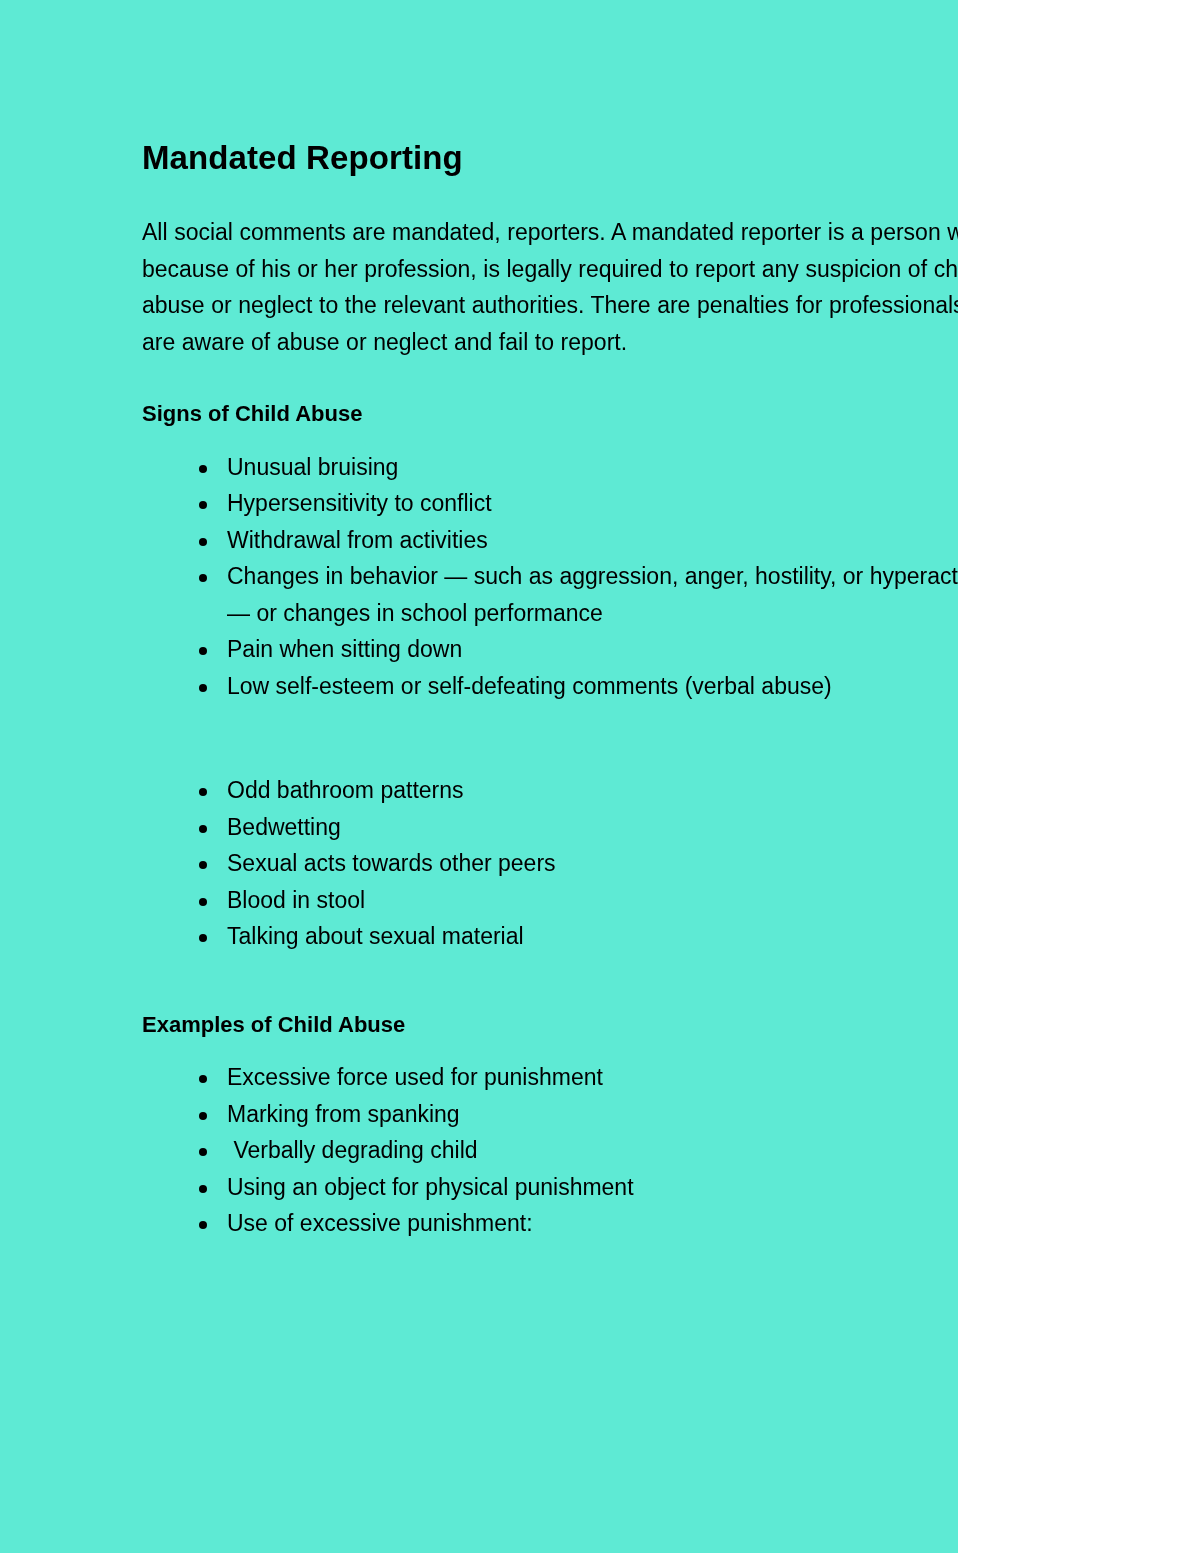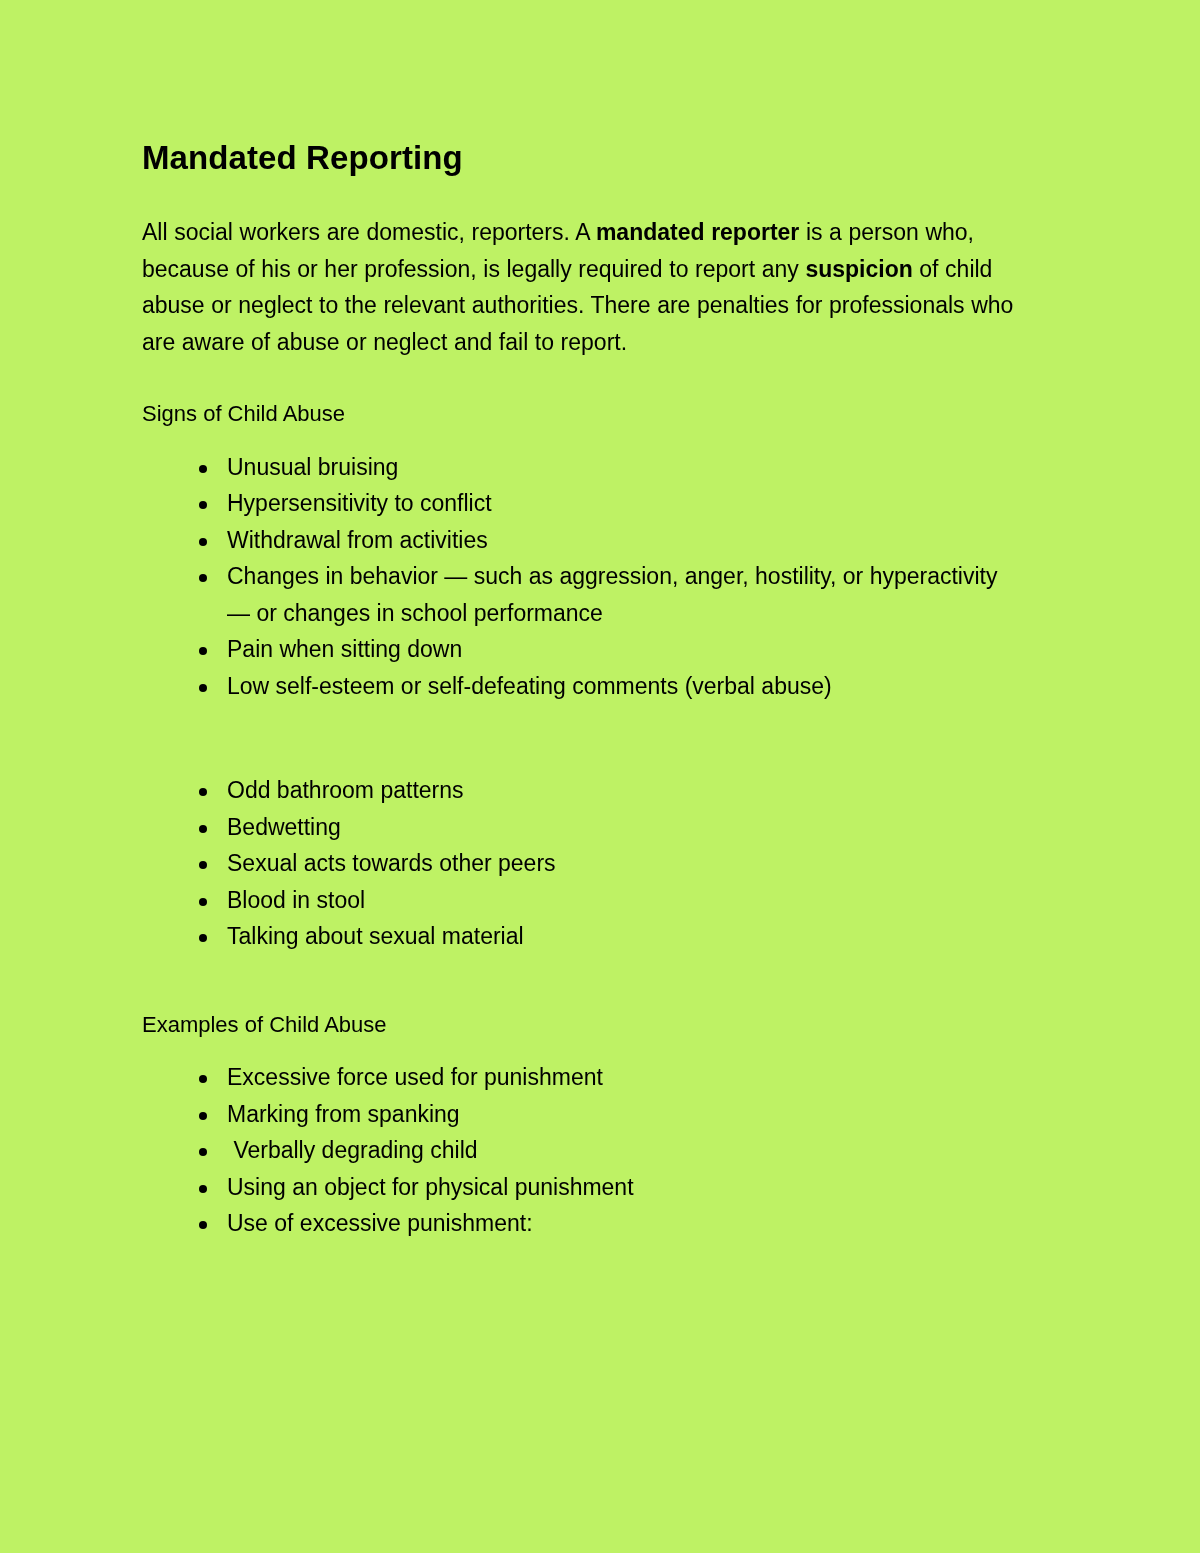--- a/index.html
+++ b/index.html
@@ -8,23 +8,23 @@
     padding: 0;
     background: #ffffff;
   }
   body {
     font-family: "Liberation Sans", sans-serif;
     color: #000000;
     -webkit-font-smoothing: antialiased;
   }
   .page {
     position: relative;
-    width: 1200px;
+    width: 958px;
     height: 1553px;
-    background: #bef264;
+    background: #5eead4;
     box-sizing: border-box;
     overflow: hidden;
   }
   .content {
     position: absolute;
     left: 142px;
     top: 138px;
     width: 895px;
   }
   .doc-title {
@@ -40,29 +40,29 @@
   }
   .body-para {
     font-size: 23px;
     line-height: 36.5px;
     margin: 0;
     padding: 0;
     text-align: left;
     word-spacing: 0.2px;
   }
   .body-para b {
-    font-weight: bold;
+    font-weight: normal;
   }
   .section {
     margin: 0;
     padding: 0;
   }
   .section-heading {
     font-size: 22px;
-    font-weight: normal;
+    font-weight: bold;
     line-height: 36.5px;
     margin: 0;
     padding: 0;
   }
   ul.bullets {
     list-style: none;
     margin: 16px;
     padding: 0;
   }
   ul.bullets > li {
@@ -89,21 +89,21 @@
 </head>
 <body>
 
 <div class="page">
   <div class="content">
 
     <h1 class="doc-title">Mandated Reporting</h1>
 
     <div class="spacer-line"></div>
 
-    <p class="body-para"><span>All social workers are domestic, reporters. A </span><b>mandated reporter</b><span> is a person who, because of his or her profession, is legally required to report any </span><b>suspicion</b><span> of child abuse or neglect to the relevant authorities. There are penalties for professionals who are aware of abuse or neglect and fail to report.</span></p>
+    <p class="body-para"><span>All social comments are mandated, reporters. A </span><b>mandated reporter</b><span> is a person who, because of his or her profession, is legally required to report any </span><b>suspicion</b><span> of child abuse or neglect to the relevant authorities. There are penalties for professionals who are aware of abuse or neglect and fail to report.</span></p>
 
     <div class="spacer-line"></div>
 
     <div class="section">
       <div class="section-heading">Signs of Child Abuse</div>
       <ul class="bullets">
         <li><span class="pre-space">Unusual bruising</span></li>
         <li><span class="pre-space">Hypersensitivity to conflict</span></li>
         <li><span class="pre-space">Withdrawal from activities</span></li>
         <li><span class="pre-space">Changes in behavior — such as aggression, anger, hostility, or hyperactivity — or changes in school performance</span></li>

